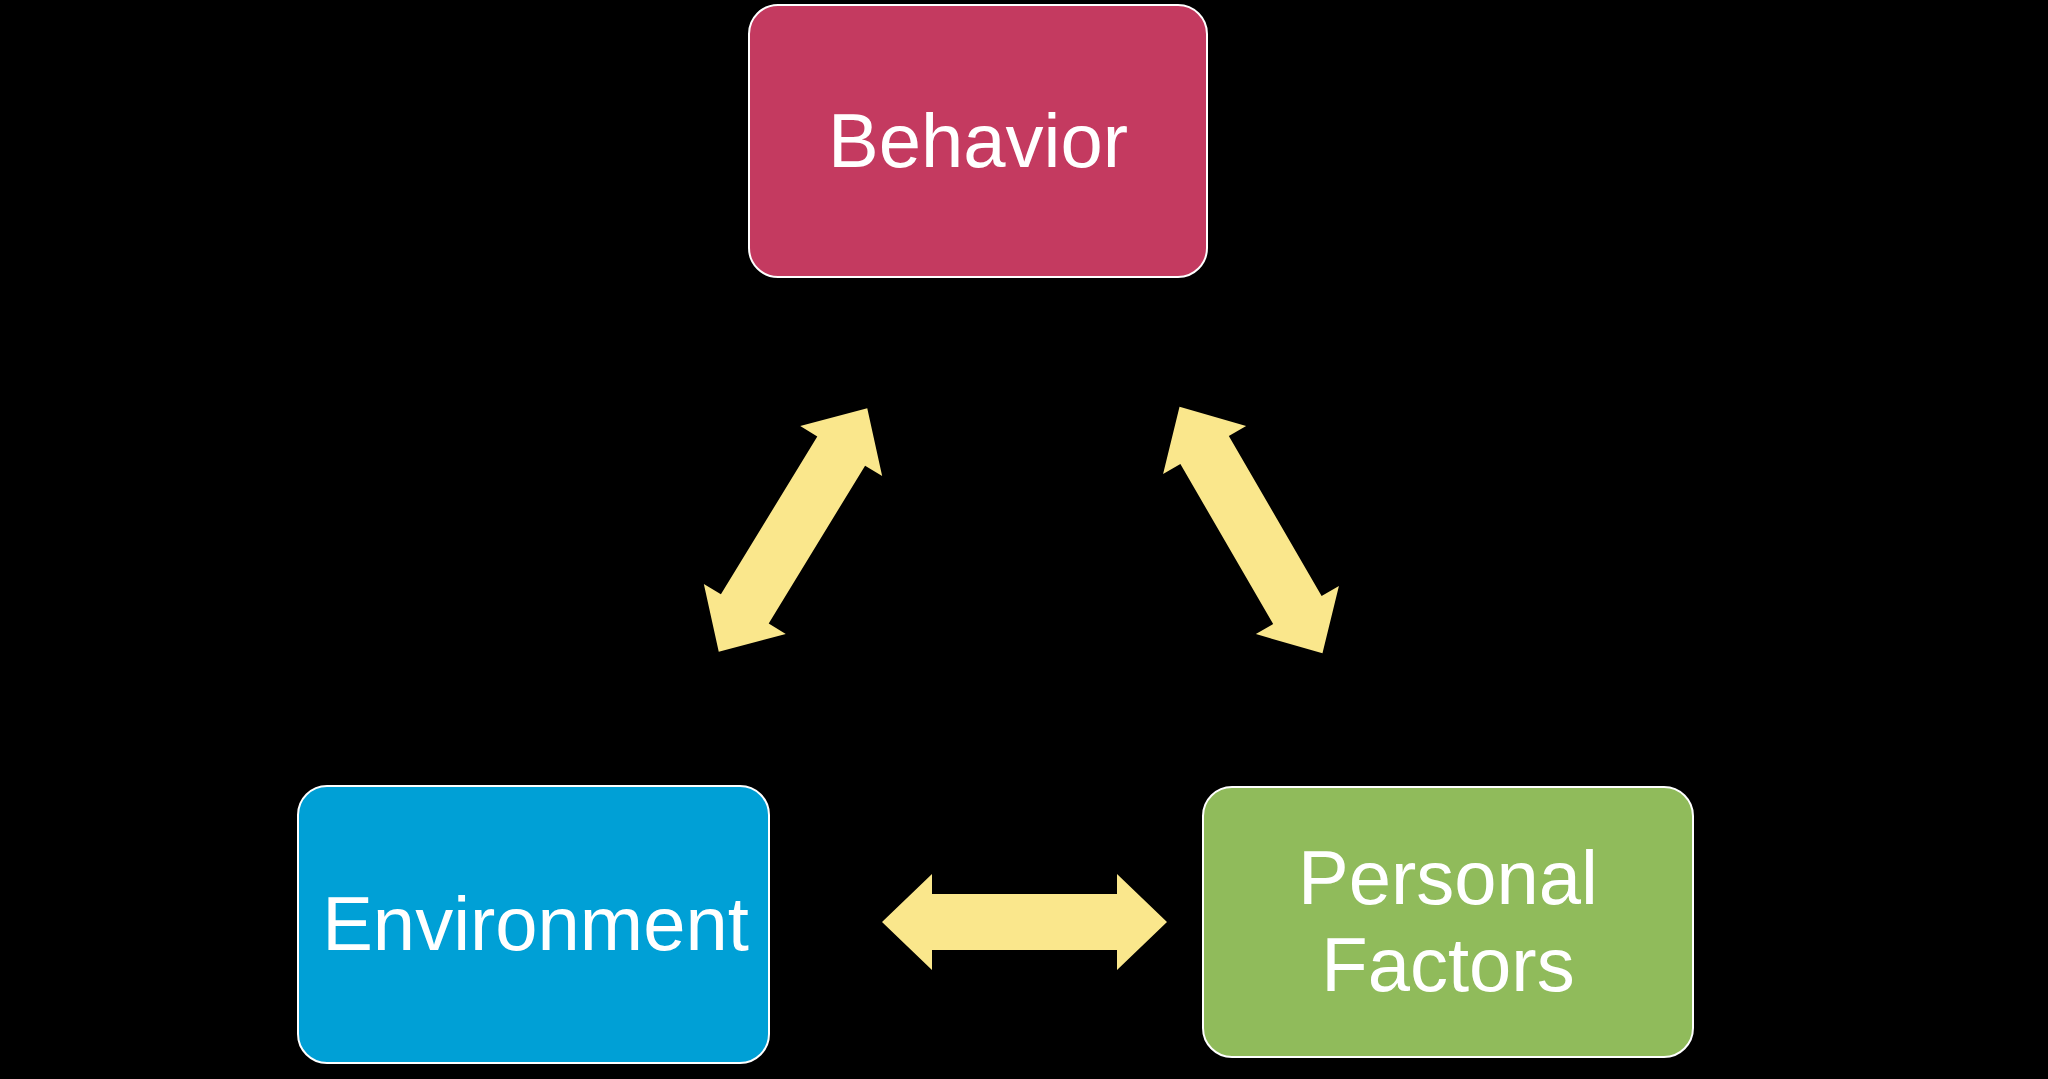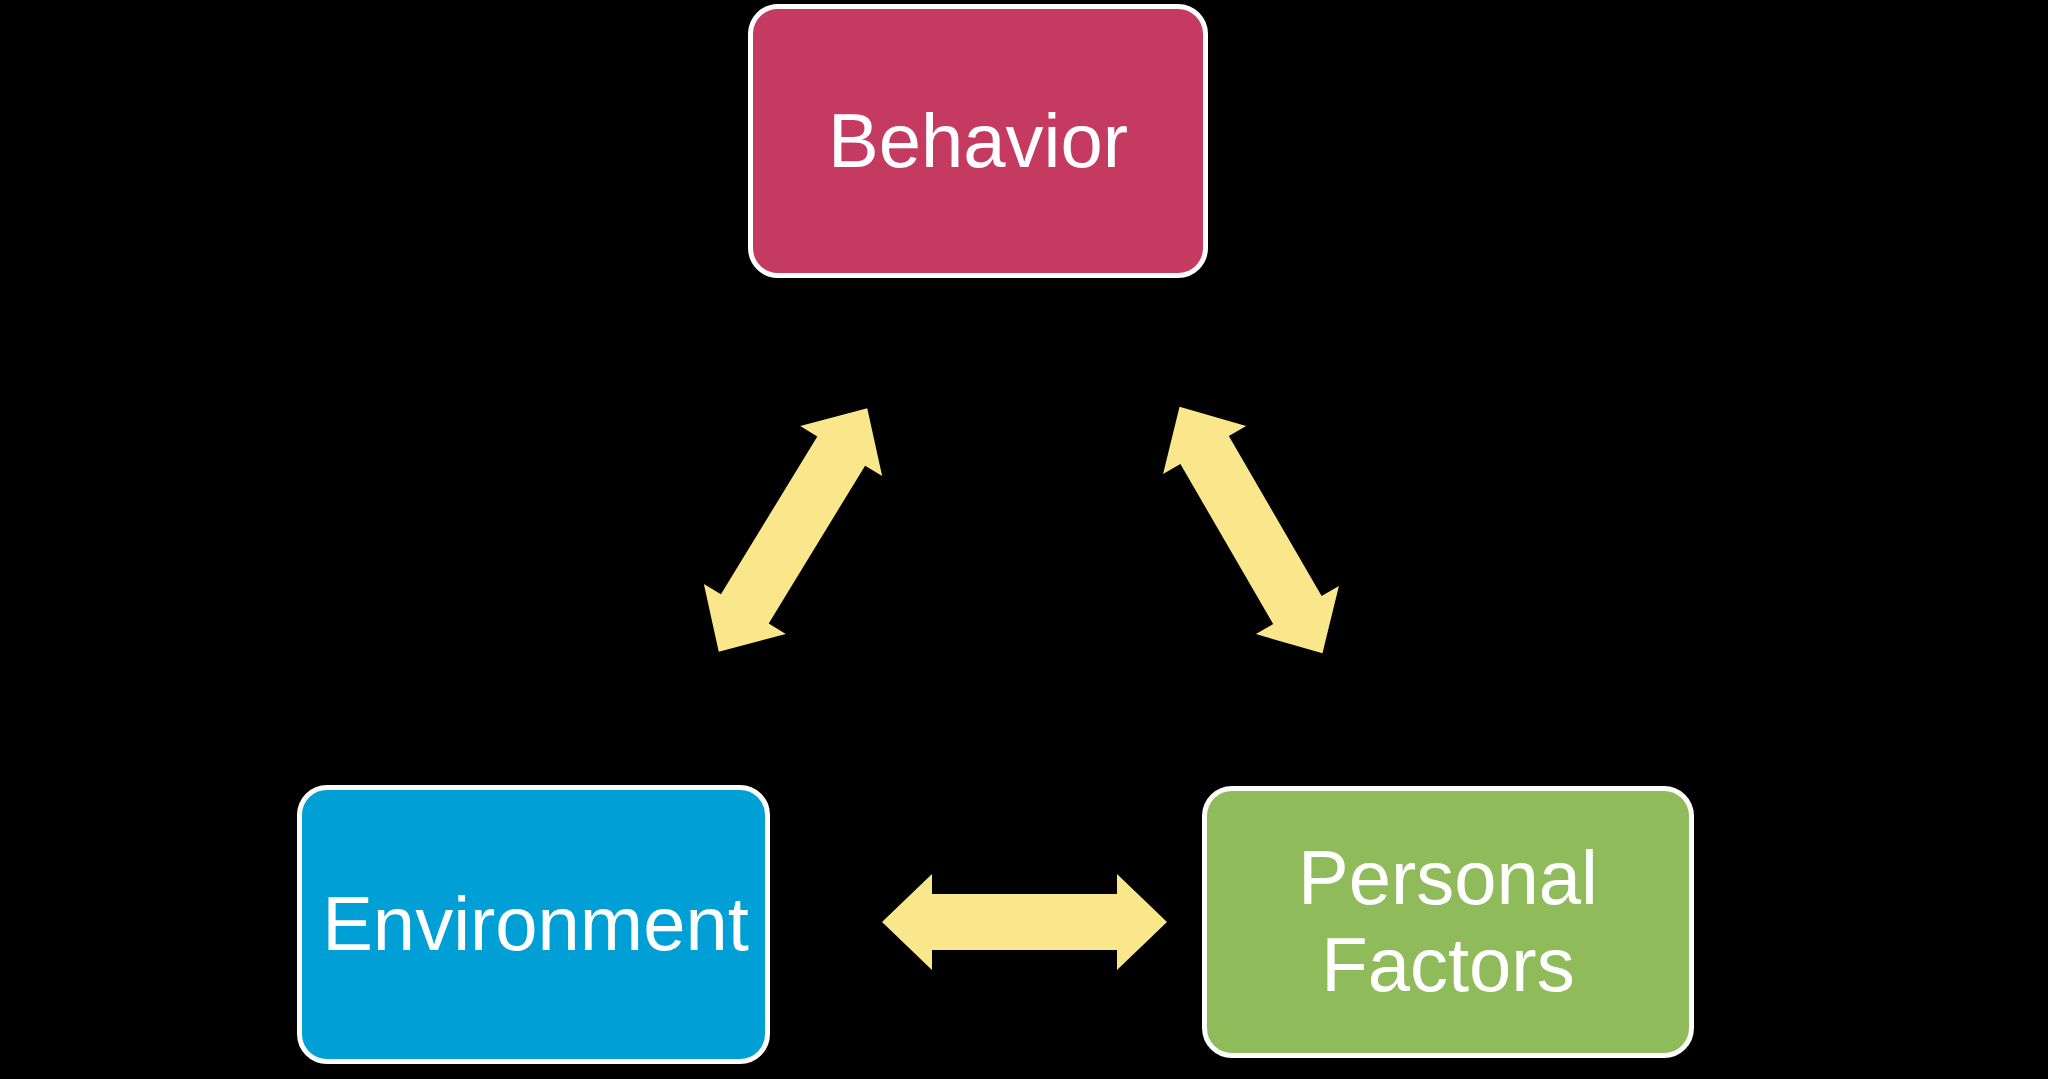--- a/index.html
+++ b/index.html
@@ -22,21 +22,21 @@
     position: absolute;
     left: 0;
     top: 0;
     width: 2048px;
     height: 1079px;
     pointer-events: none;
   }
   .node {
     position: absolute;
     box-sizing: border-box;
-    border: 5px solid #ffffff;
+    border: 2px solid #ffffff;
     border-radius: 30px;
     display: flex;
     align-items: center;
     justify-content: center;
     text-align: center;
     padding: 10px 24px;
   }
   .node-label {
     color: #ffffff;
     font-size: 76px;

